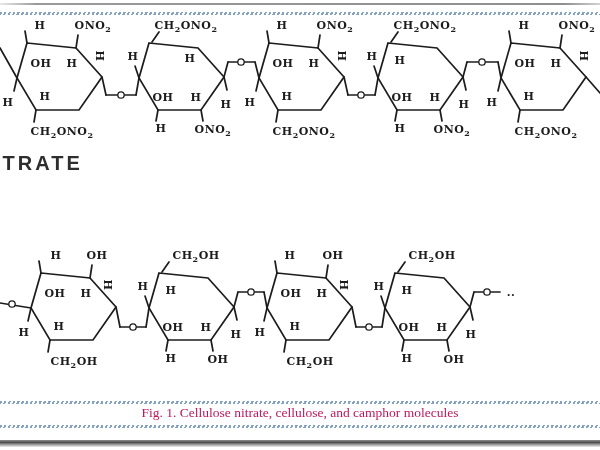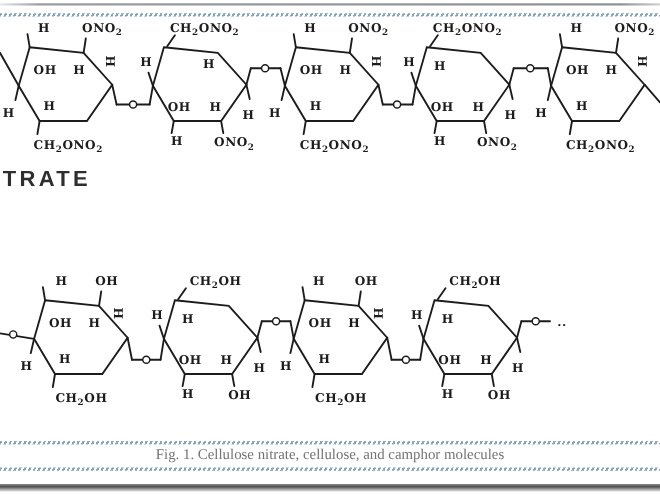--- a/index.html
+++ b/index.html
@@ -8,21 +8,21 @@
   .hline{position:absolute;left:0;right:0;}
   .top-edge{top:3px;height:2px;background:linear-gradient(90deg,#e9e9e9,#9a9a9a 6%,#8f8f8f 94%,#d2d2d2);}
   .dash{height:3px;background:repeating-linear-gradient(115deg,var(--dash,#84a2c2) 0,var(--dash,#84a2c2) 2px,#ffffff 2px,#ffffff 4px);}
   .dash-top{top:12px;}
   .dash-captop{top:401px;}
   .dash-capbot{top:425px;}
   .mol{position:absolute;left:0;top:0;}
   .nitrate{position:absolute;left:-6px;top:152px;font-size:20px;font-weight:bold;
            letter-spacing:3px;color:#2e2e2e;}
   .caption{position:absolute;left:0;right:0;top:405px;text-align:center;
-           font-family:"Liberation Serif",serif;font-size:13.5px;color:#737373;}
+           font-family:"Liberation Serif",serif;font-size:13.5px;color:#be185d;}
   .bottom-edge{top:440px;height:7px;background:linear-gradient(#8d8d8d,#4f4f4f 35%,#b3b3b3 75%,#ececec);}
   svg text{font-family:"DejaVu Serif",serif;font-size:11px;font-weight:bold;letter-spacing:.5px;}
   svg .sub{font-size:8px;}
 </style>
 </head>
 <body>
 
 <div class="page">
   <div class="hline top-edge"></div>
   <div class="hline dash dash-top"></div>

